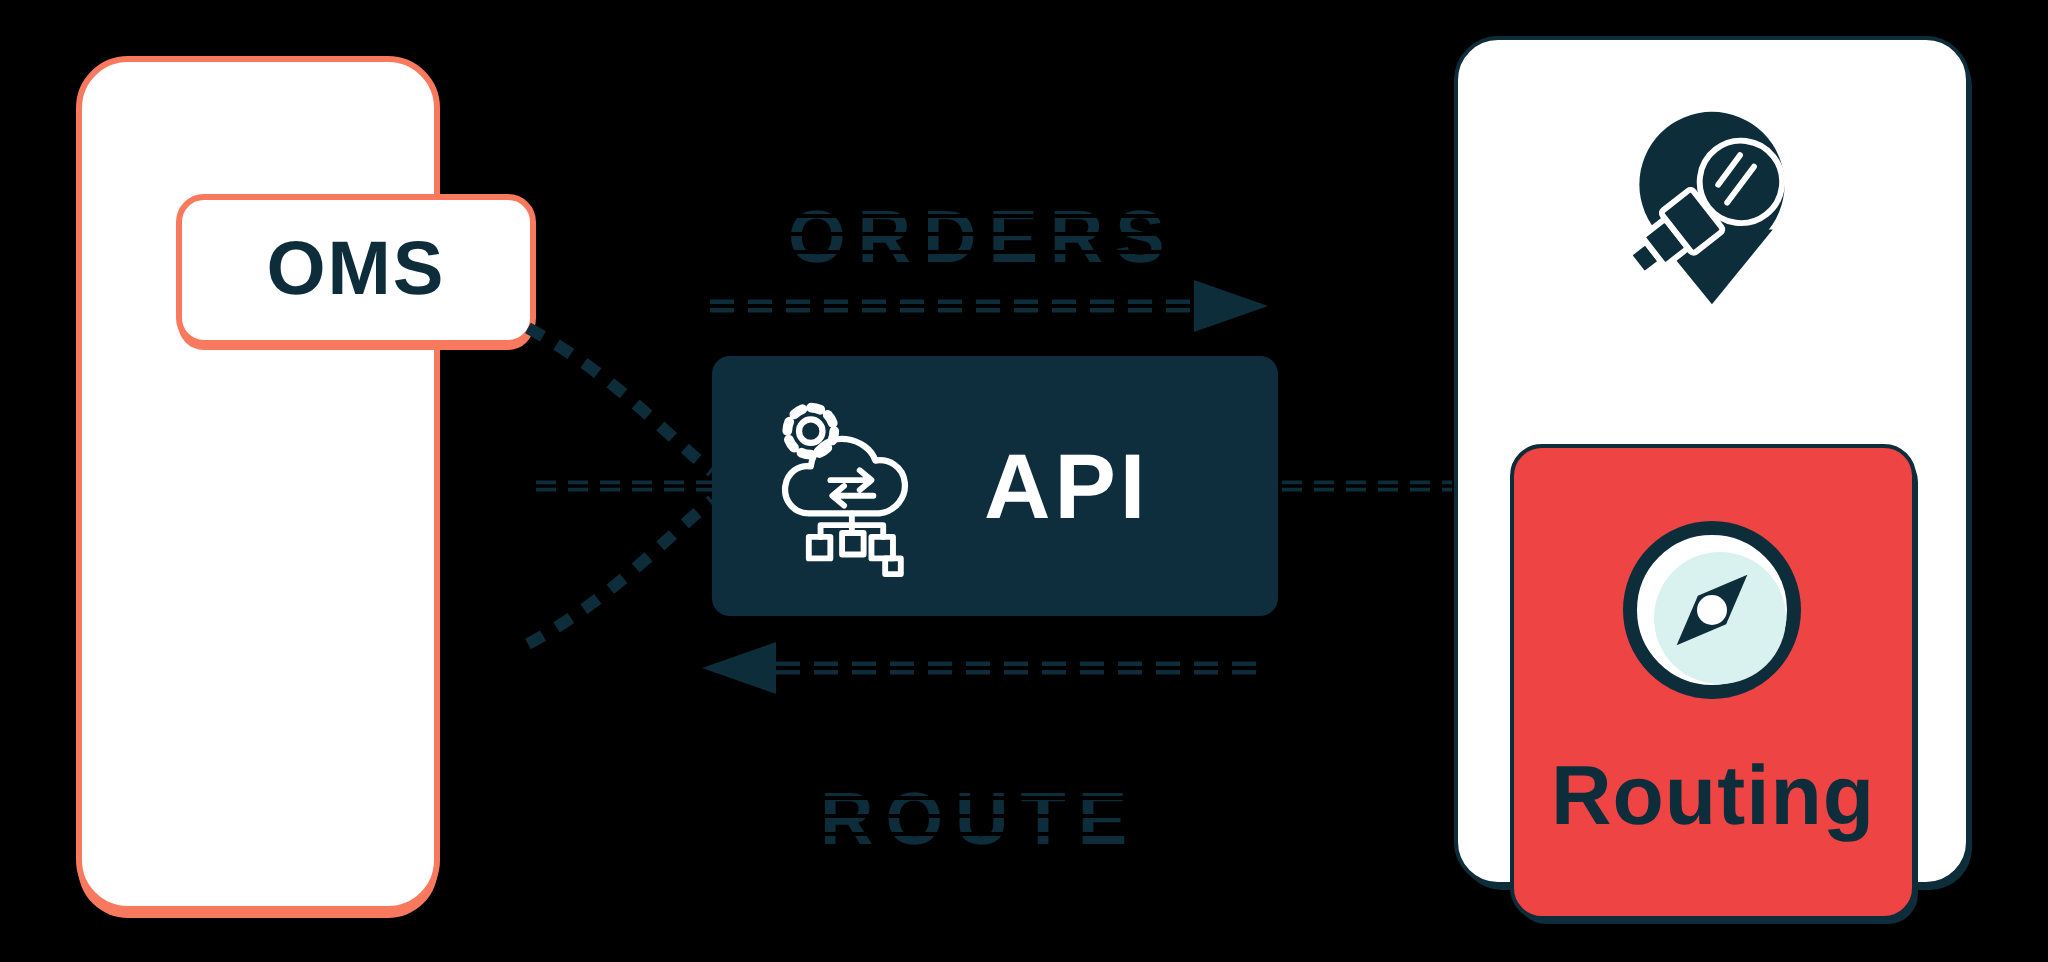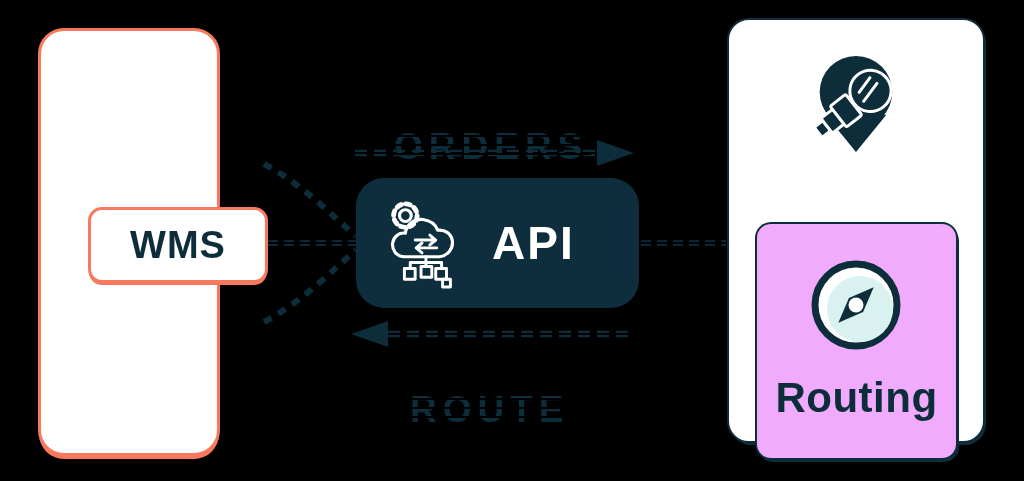--- a/index.html
+++ b/index.html
@@ -25,56 +25,56 @@
   .connectors{position:absolute;left:0;top:0;width:1024px;height:481px;}
   
   .stencil{
     position:absolute;color:#0d2d3b;font-size:37px;font-weight:800;
     letter-spacing:6px;line-height:38px;white-space:nowrap;
   }
   .stencil::after{
     content:"";position:absolute;left:-3px;right:-3px;top:0;bottom:0;
     background:repeating-linear-gradient(to bottom,transparent 0 7px,#000 7px 9px);
   }
-  .orders-label{left:394px;top:100px;margin-top:28px;}
+  .orders-label{left:394px;top:100px;}
   .route-label{left:410px;top:349px;margin-top:42px;}
   
   .api-box{
     position:absolute;left:356px;top:178px;width:283px;height:130px;box-sizing:border-box;
-    background:#0e2e3d;border-radius:28px;
+    background:#0e2e3d;border-radius:9px;
     display:flex;align-items:center;justify-content:flex-start;
     padding-left:28px;gap:30px;
   }
   .api-text{color:#fff;font-size:46px;font-weight:800;letter-spacing:2px;}
   
   .right-panel{
     position:absolute;left:727px;top:18px;width:258px;height:425px;box-sizing:border-box;
     background:#fff;border:2.5px solid #0d2d3b;border-radius:22px;
     box-shadow:2px 3px 0 -1px #0d2d3b;
   }
   .pin-icon{position:absolute;left:800px;top:52px;}
   .routing-box{
     position:absolute;left:755px;top:222px;width:203px;height:238px;box-sizing:border-box;
-    background:#f0abfc;border:2.5px solid #0d2d3b;border-radius:16px;
+    background:#ef4444;border:2.5px solid #0d2d3b;border-radius:16px;
     box-shadow:2px 3px 0 -1px #0d2d3b;
     display:flex;flex-direction:column;align-items:center;padding-top:36px;
   }
   .routing-label{
     margin-top:18px;color:#0d2d3b;font-size:42px;font-weight:800;letter-spacing:0.5px;
   }
 </style>
 </head>
 <body>
 
 <div id="canvas">
 
   <div class="left-panel"></div>
 
-  <div class="sys-box sys-wms">
-    <span>WMS</span>
+  <div class="sys-box sys-oms">
+    <span>OMS</span>
   </div>
 
   <svg class="connectors" viewBox="0 0 1024 481" xmlns="http://www.w3.org/2000/svg" aria-hidden="true">
 
     <g>
       <line x1="355" y1="153" x2="597" y2="153" stroke="#0d2d3b" stroke-width="6.5" stroke-dasharray="12 7"></line>
       <line x1="355" y1="153" x2="597" y2="153" stroke="#000" stroke-width="2"></line>
       <polygon points="597,140 634,153 597,166" fill="#0d2d3b"></polygon>
     </g>
 

